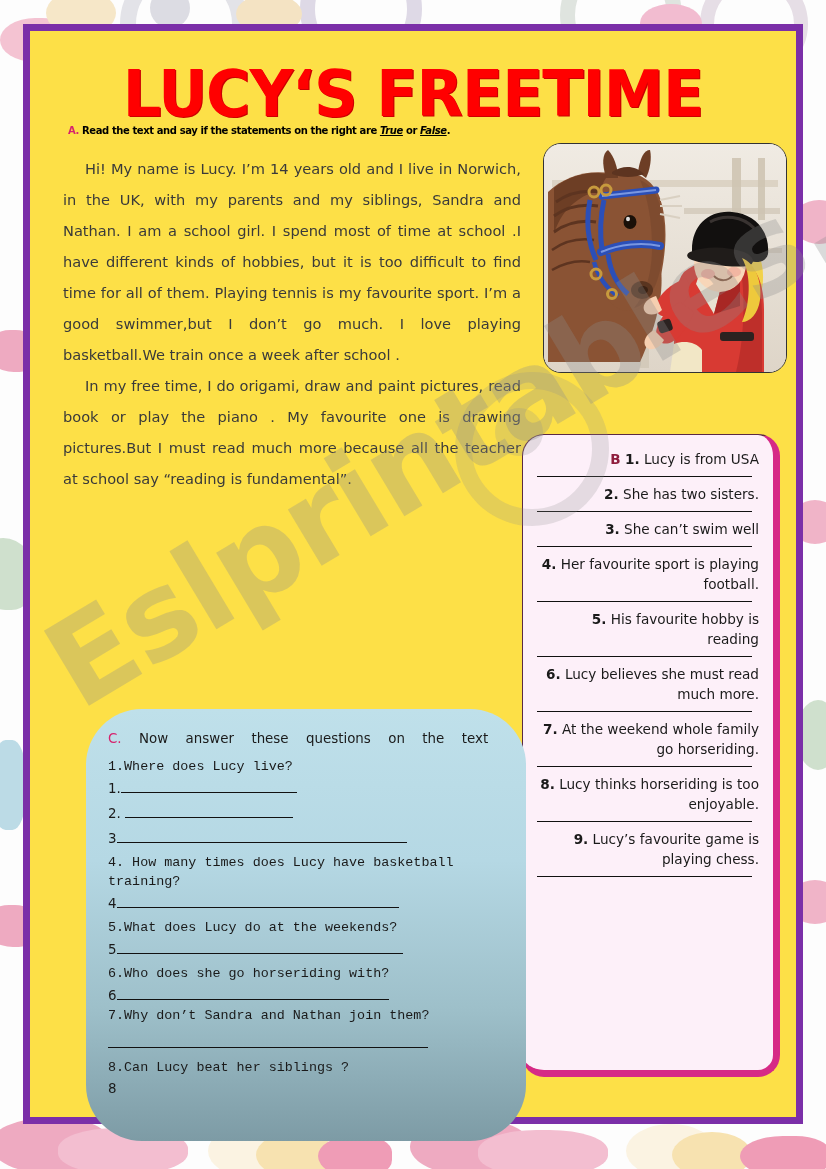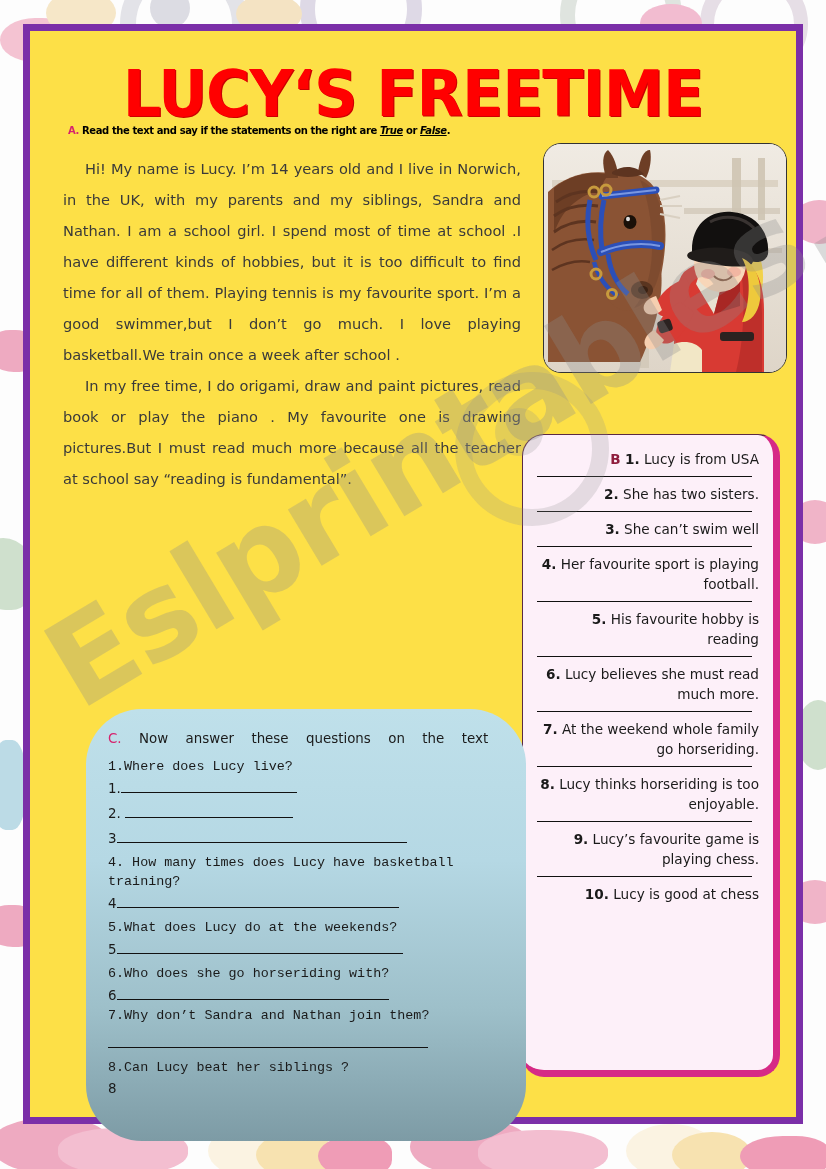--- a/index.html
+++ b/index.html
@@ -382,24 +382,20 @@
       <div class="tf-item">
         <span class="num">8.</span>
         <span>Lucy thinks horseriding  is too enjoyable.</span>
       </div>
       <hr class="tf-rule">
       <div class="tf-item">
         <span class="num">9.</span>
         <span>Lucy’s favourite game is playing chess.</span>
       </div>
       <hr class="tf-rule">
-      <div class="tf-item">
-        <span class="num">10.</span>
-        <span>Lucy is good at chess</span>
-      </div>
     </div>
 
     <div id="q-box">
       <div id="q-instruction">
         <span class="sec-c">C.</span>
         <span>Now</span>
         <span>answer</span>
         <span>these</span>
         <span>questions</span>
         <span>on</span>

